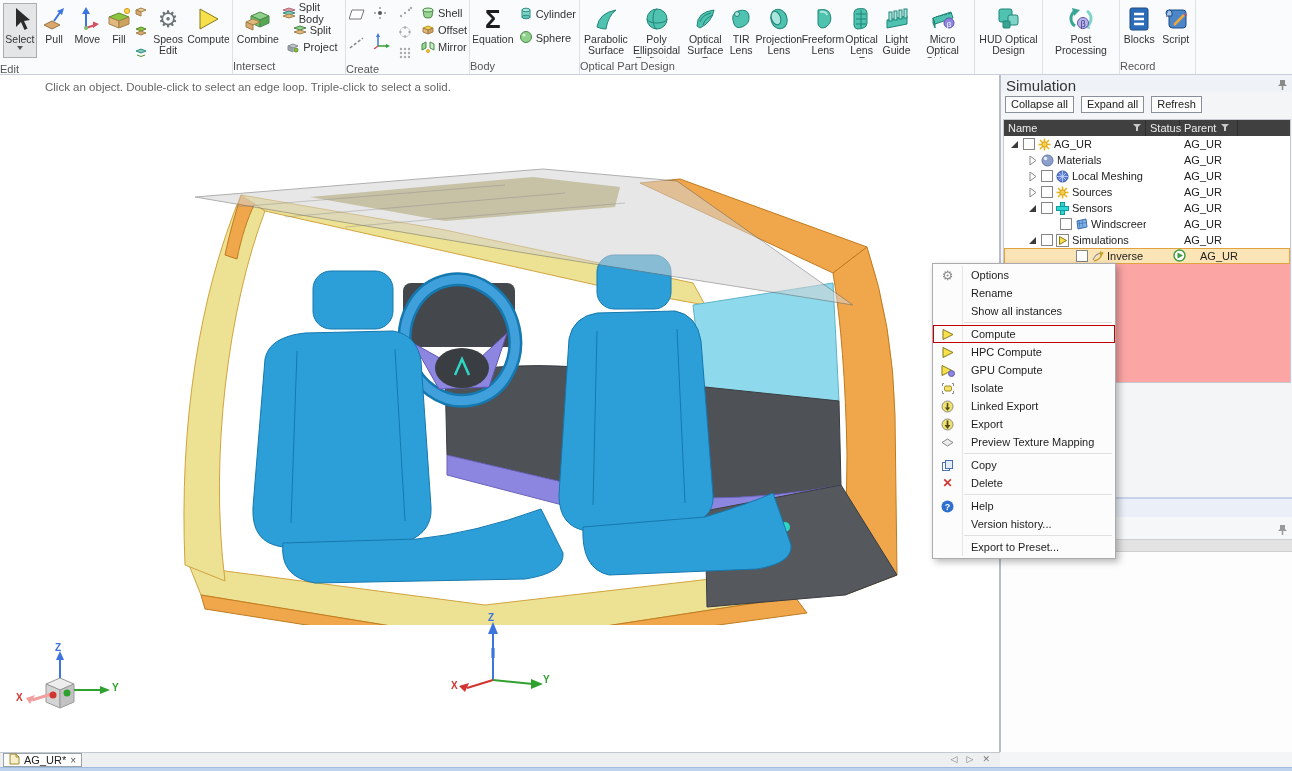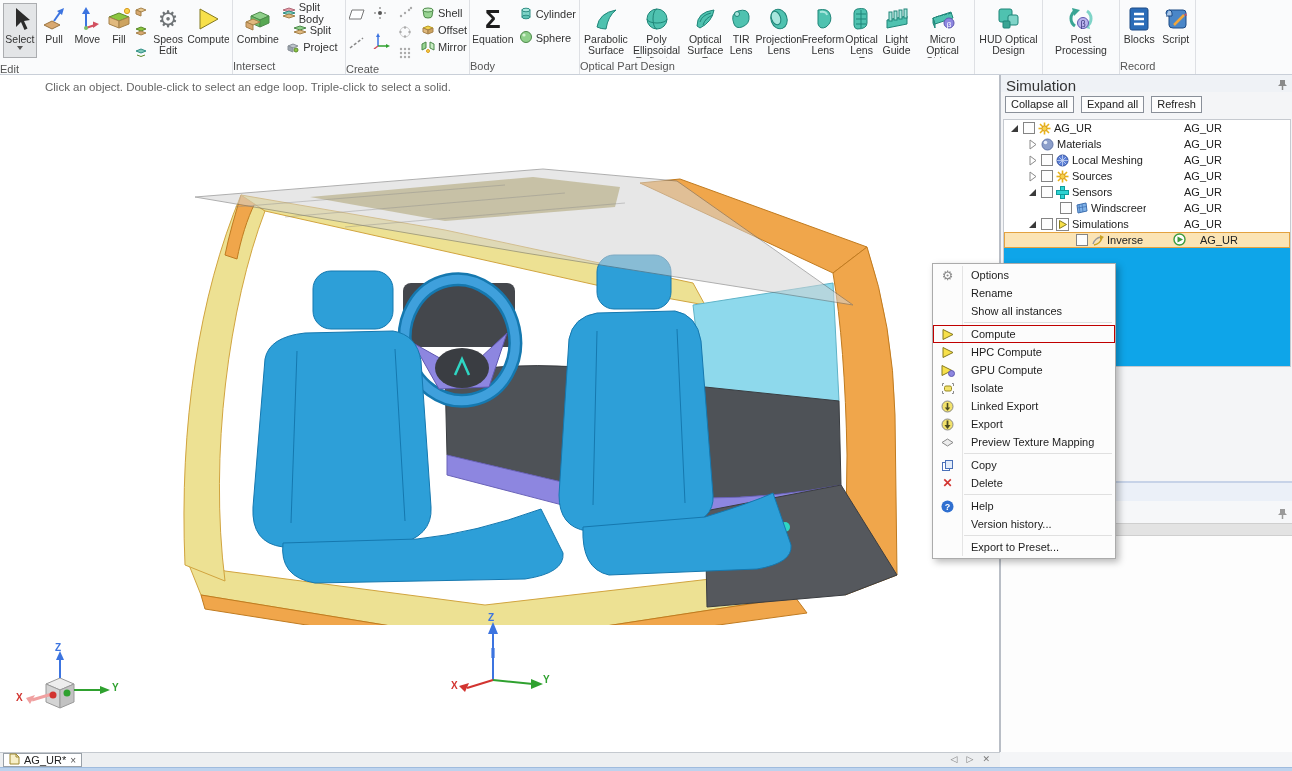--- a/index.html
+++ b/index.html
@@ -31,21 +31,21 @@
   
   .rpanel{position:absolute;left:1000px;top:75px;width:292px;height:677px;background:#F4F5F7;border-left:1px solid #B9BEC6;box-sizing:border-box;}
   .ptitle{height:17px;font-size:15px;padding:2px 5px 0 5px;color:#333;background:#EFF2F6;position:relative;box-sizing:border-box;}
   .ppin{position:absolute;right:4px;top:2px;}
   .pbtns{padding:4px 4px 3px 4px;display:flex;gap:7px;}
   .pbtn{font-size:11px;border:1px solid #8A9099;background:#FDFDFD;padding:1px 5px 2px 5px;color:#222;cursor:default;}
   .ttable{margin:3px 1px 0 2px;border:1px solid #C6CAD0;background:#fff;}
   .thead{display:flex;background:#404040;color:#EDEDED;font-size:11px;height:16px;align-items:center;}
   .thc{display:flex;align-items:center;height:16px;box-sizing:border-box;border-right:1px solid #2E2E2E;padding-left:4px;}
   .c-name{width:142px;}.c-status{width:34px;}.c-parent{width:58px;}.c-fill{flex:1;border-right:none;}
-  .tbody{background:#0ea5e9;min-height:246px;}
+  .tbody{background:#fca5a5;min-height:246px;}
   .trow{display:flex;height:16px;align-items:center;font-size:11px;color:#222;background:#fff;position:relative;}
   .trow.sel{background:#FBE4B5;outline:1px solid #E3A240;outline-offset:-1px;padding-left:16px;}
   .tn{width:142px;display:flex;align-items:center;gap:3px;box-sizing:border-box;overflow:hidden;}
   .ts{width:34px;display:flex;justify-content:center;}
   .tp{width:58px;padding-left:4px;box-sizing:border-box;}
   .cb{width:10px;height:10px;border:1px solid #848484;background:#FDFDFD;flex:0 0 auto;}
   .tw{width:12px;height:12px;flex:0 0 auto;display:flex;align-items:center;justify-content:center;}
   .ti{width:13px;height:13px;flex:0 0 auto;display:flex;align-items:center;justify-content:center;}
   .sub1{height:18px;background:#EBF0F8;border-top:2px solid #C7D3E8;margin-top:114px;}
   .sub2{height:22px;background:#F6F7F9;position:relative;}
@@ -562,20 +562,38 @@
             <line x1="5.5" y1="7" x2="5.5" y2="11" stroke="#8a8a8a" stroke-width="1.5"></line>
           </svg></span>
     </div>
     <div class="pbtns">
       <button class="pbtn">Collapse all</button>
       <button class="pbtn">Expand all</button>
       <button class="pbtn">Refresh</button>
     </div>
 
     <div class="ttable">
+      <div class="thead">
+        <div class="thc c-name">
+          <span>Name</span>
+          <span style="margin-left:auto;margin-right:3px;"><svg width="10" height="9">
+                <polygon points="1,1 9,1 6,4 6,8 4,8 4,4" fill="#C9C9C9"></polygon>
+              </svg></span>
+        </div>
+        <div class="thc c-status">
+            <span>Status</span>
+          </div>
+        <div class="thc c-parent">
+          <span>Parent</span>
+          <span style="margin-left:4px;"><svg width="10" height="9">
+                <polygon points="1,1 9,1 6,4 6,8 4,8 4,4" fill="#C9C9C9"></polygon>
+              </svg></span>
+        </div>
+        <div class="thc c-fill"></div>
+      </div>
       <div class="tbody">
 
         <div class="trow">
           <div class="tn" style="padding-left:4px;">
             <span class="tw">
                 <svg width="9" height="9">
                   <polygon points="8,1 8,8 1,8" fill="#3a3a3a"></polygon>
                 </svg>
               </span>
             <span class="cb"></span>

